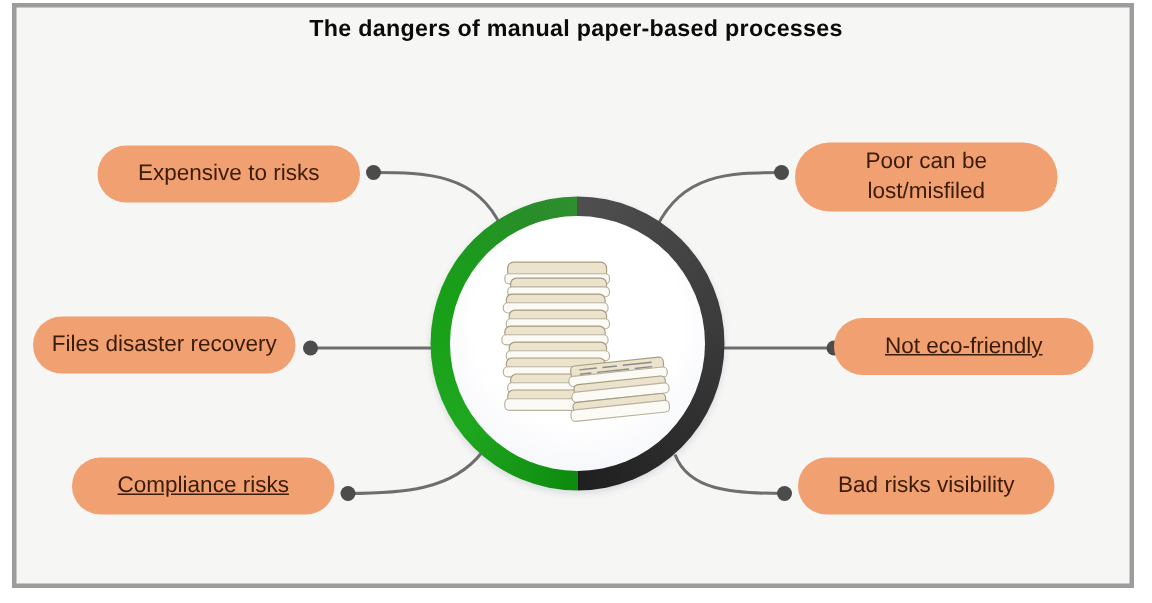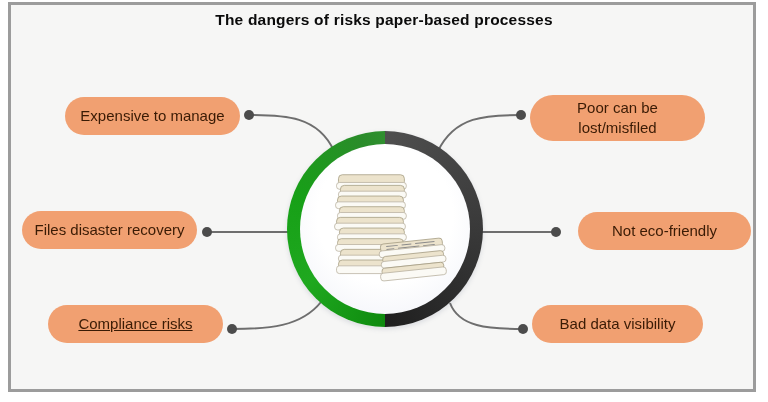--- a/index.html
+++ b/index.html
@@ -30,29 +30,29 @@
   }
   .pill{
     position:absolute;display:flex;align-items:center;justify-content:center;
     background:#f1a071;border-radius:24px;color:#3a1b05;
     font-size:15px;line-height:1.35;text-align:center;padding:0 10px;box-sizing:border-box;
   }
   .pill-expensive {left:65px;  top:97px;  width:175px; height:38px;}
   .pill-disaster  {left:22px;  top:211px; width:175px; height:38px;}
   .pill-compliance{left:48px;  top:305px; width:175px; height:38px;text-decoration:underline;}
   .pill-files     {left:530px; top:95px;  width:175px; height:46px;}
-  .pill-eco       {left:578px; top:212px; width:173px; height:38px;}
+  .pill-eco       {left:556px; top:212px; width:173px; height:38px;text-decoration:underline;}
   .pill-baddata   {left:532px; top:305px; width:171px; height:38px;}
 </style>
 </head>
 <body>
 
 <div class="panel"></div>
 
-<div class="title">The dangers of risks paper-based processes</div>
+<div class="title">The dangers of manual paper-based processes</div>
 
 <svg class="connector-layer" width="768" height="402" viewBox="0 0 768 402" fill="none">
   <g stroke="#6e6e6e" stroke-width="2" fill="none">
     <path d="M 249 115 C 285 115, 318 116, 334 151"></path>
     <path d="M 207 232 L 292 232"></path>
     <path d="M 232 329 C 268 329, 301 327, 321 302"></path>
     <path d="M 521 115 C 486 115, 455 116, 438 151"></path>
     <path d="M 556 232 L 480 232"></path>
     <path d="M 523 329 C 488 329, 459 327, 450 303"></path>
   </g>
@@ -131,19 +131,19 @@
         </g>
         <g transform="translate(-1,25)">
           <rect x="2" y="0" width="64" height="7" rx="3" fill="#ece3cc" stroke="#a59c82" stroke-width="0.8"></rect>
           <rect x="0" y="5" width="68" height="8" rx="3" fill="#fbfaf5" stroke="#b9b1a0" stroke-width="0.8"></rect>
         </g>
       </g>
     </svg>
   </div>
 </div>
 
-<div class="pill pill-expensive">Expensive to manage</div>
+<div class="pill pill-expensive">Expensive to risks</div>
 <div class="pill pill-disaster">Files disaster recovery</div>
 <div class="pill pill-compliance">Compliance risks</div>
 
 <div class="pill pill-files">Poor can be lost/misfiled</div>
 <div class="pill pill-eco">Not eco-friendly</div>
-<div class="pill pill-baddata">Bad data visibility</div>
+<div class="pill pill-baddata">Bad risks visibility</div>
 
 </body></html>

